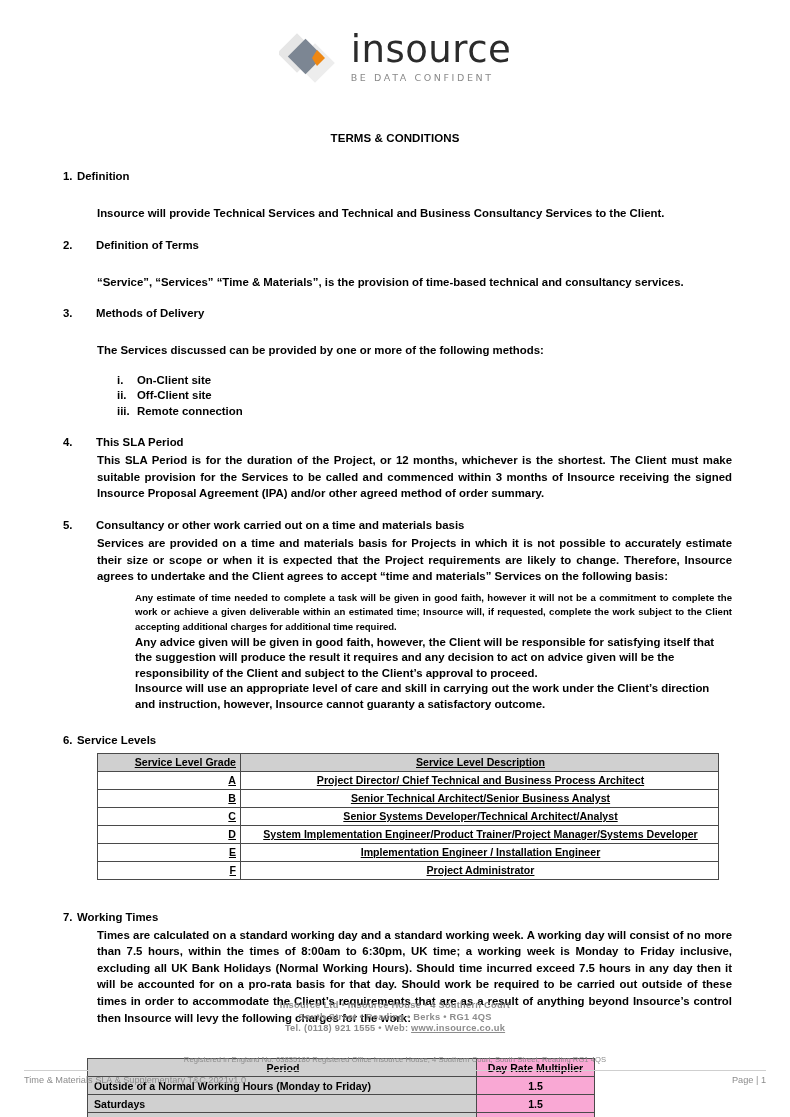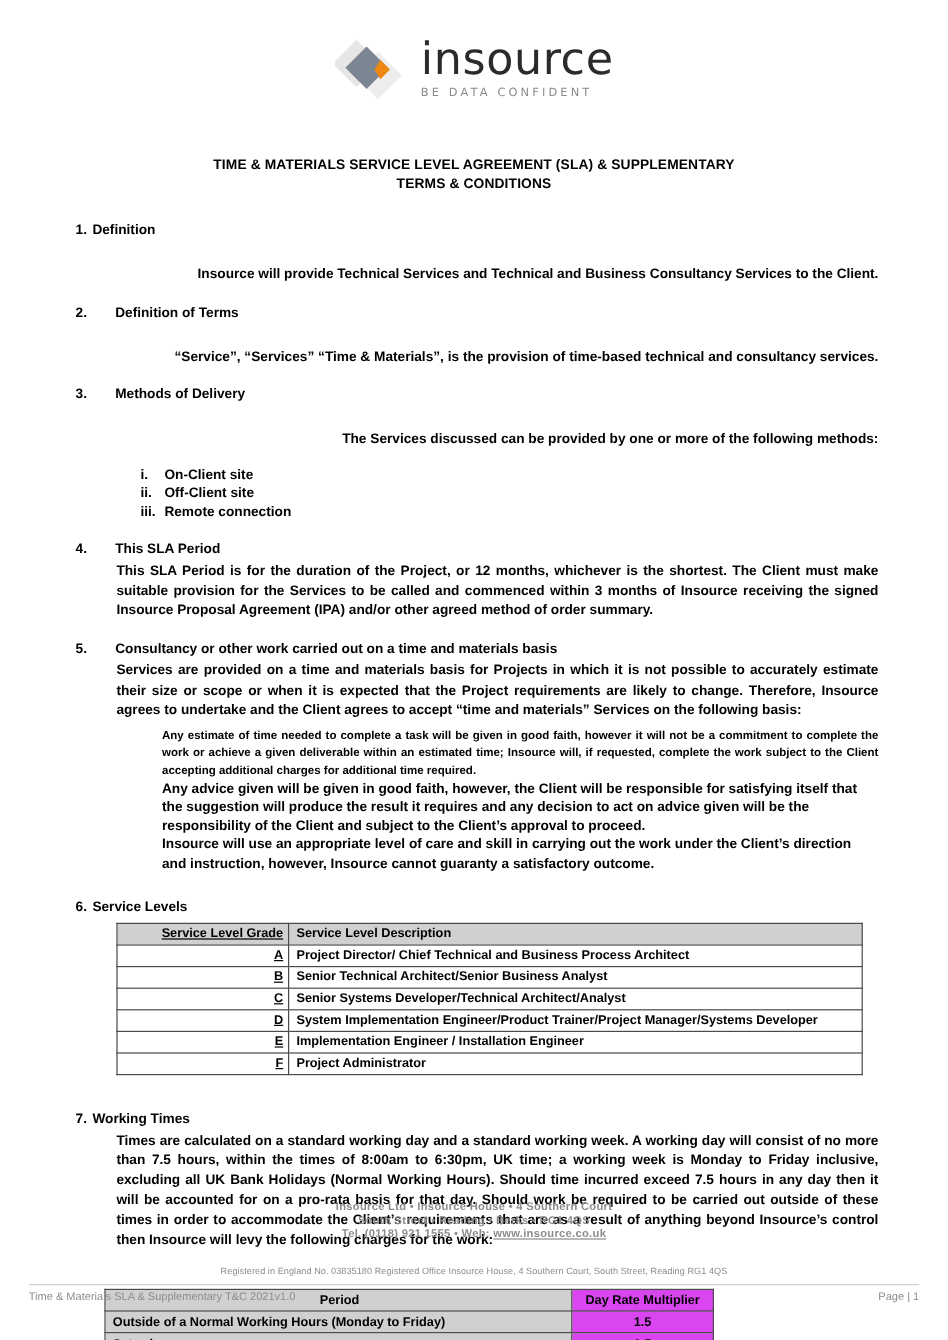--- a/index.html
+++ b/index.html
@@ -103,21 +103,21 @@
   .sec-head.tight .num { width: 14px; }
 
   .sec-body {
     font-weight: bold;
     font-size: 11.4px;
     line-height: 16.6px;
     padding-left: 34px;
     text-align: justify;
     margin-top: 1px;
   }
-  .sec-body.loose { text-align: right; margin-top: 20px; }
+  .sec-body.loose { text-align: left; margin-top: 20px; }
   .spacer-md { height: 15px; }
   .spacer-lg { height: 19px; }
 
   .roman-list {
     padding-left: 54px;
     font-weight: bold;
     font-size: 11.4px;
     line-height: 15.5px;
     margin-top: 14px;
   }
@@ -163,28 +163,28 @@
   }
   table.doc-tbl th {
     background: #d0d0d0;
     font-weight: bold;
     text-align: center;
   }
 
   
   #service-levels-table { width: 622px; }
   #service-levels-table .col-grade { width: 134px; text-align: right; text-decoration: underline; }
-  #service-levels-table .col-desc  { text-align: left; padding-left: 6px; }
+  #service-levels-table .col-desc  { text-align: center; padding-left: 6px; text-decoration: underline; }
   #service-levels-table td { background: #ffffff; }
 
   
   .tbl-wrap-rate { padding-left: 24px; margin-top: 10px; }
   #rate-table { width: 508px; }
   #rate-table .col-period { width: 378px; text-align: left; padding-left: 6px; background: #d0d0d0; }
-  #rate-table .col-mult { text-align: center; background: #d946ef; }
+  #rate-table .col-mult { text-align: center; background: #f9a8d4; }
   #rate-table th.col-period { text-align: center; }
 
   
   .footer-block {
     position: absolute;
     left: 0;
     right: 0;
     bottom: 32px;
     text-align: center;
     color: #8c8c8c;
@@ -240,21 +240,20 @@
         </svg>
       </div>
       <div class="logo-text-block">
         <div class="logo-word">insource</div>
         <div class="logo-tag">BE DATA CONFIDENT</div>
       </div>
     </div>
   </div>
 
   <div class="doc-title">
-    <div>TIME &amp; MATERIALS SERVICE LEVEL AGREEMENT (SLA) &amp; SUPPLEMENTARY</div>
     <div>TERMS &amp; CONDITIONS</div>
   </div>
 
   <div class="content">
 
     <div class="section">
       <div class="sec-head tight">
         <span class="num">1.</span>
         <span>Definition</span>
       </div>

